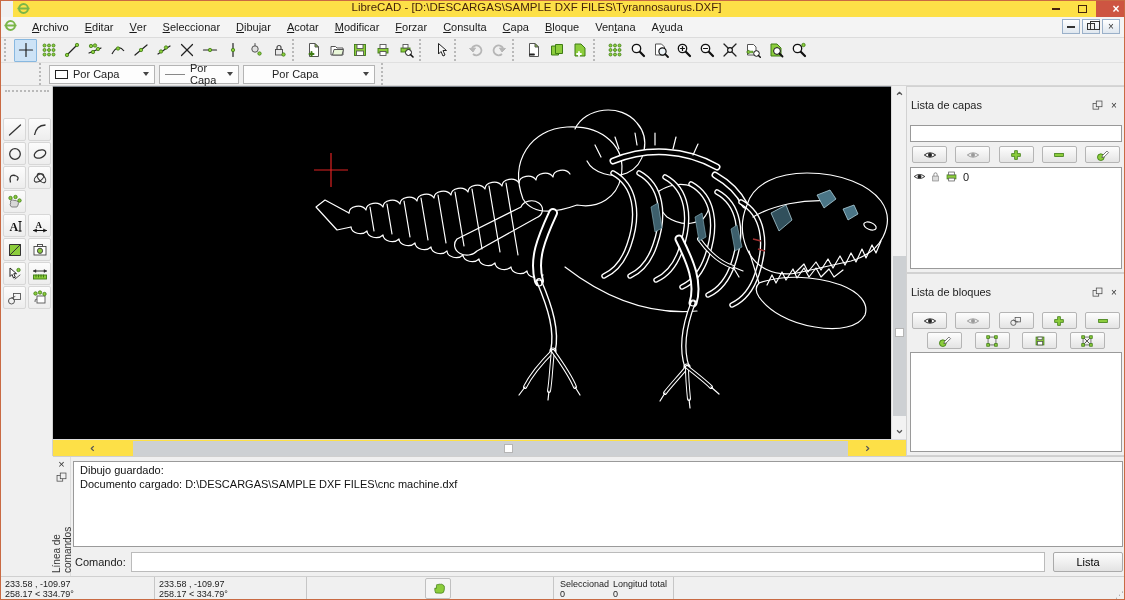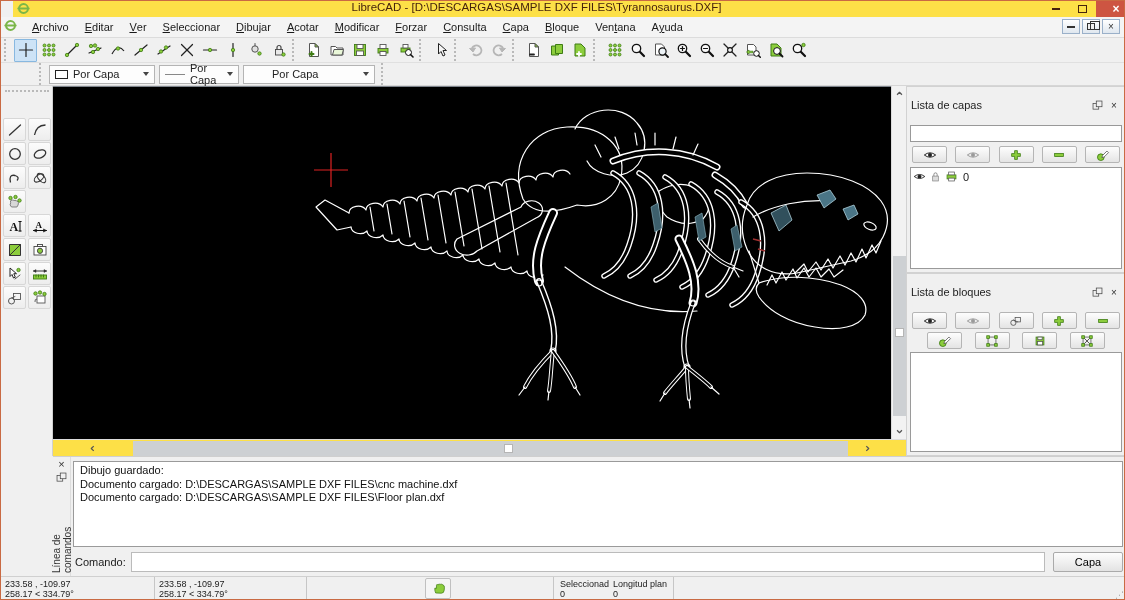--- a/index.html
+++ b/index.html
@@ -814,25 +814,25 @@
     <div class="dock-strip">
       <span class="dock-x">×</span>
       <span class="pt-btn">
           <svg viewBox="0 0 16 16" width="13" height="13">
             <rect x="2.5" y="5.5" width="7" height="7" fill="#f0f0f0" stroke="#444" stroke-width="0.9"></rect>
             <rect x="6.5" y="2.5" width="7" height="7" fill="#f0f0f0" stroke="#444" stroke-width="0.9"></rect>
           </svg>
         </span>
       <span class="dock-vtitle">Línea de comandos</span>
     </div>
-    <div class="dock-msgs" id="messages"><div>Dibujo guardado:</div><div>Documento cargado: D:\DESCARGAS\SAMPLE DXF FILES\cnc machine.dxf</div><div>Documento cargado: D:\DESCARGAS\SAMPLE DXF FILES\Floor plan.dxf</div></div>
+    <div class="dock-msgs" id="messages"><div>Dibujo guardado:</div><div>Documento cargado: D:\DESCARGAS\SAMPLE DXF FILES\cnc machine.dxf</div></div>
     <div class="dock-cmdrow">
       <span class="cmd-label">Comando:</span>
       <input class="cmd-input" value="" style="">
-      <button class="clear-btn">Capa</button>
+      <button class="clear-btn">Lista</button>
     </div>
   </div>
 
   <div class="status">
     <div class="sb-coords">
       <div>233.58 , -109.97</div>
       <div>258.17 &lt; 334.79°</div>
     </div>
     <div class="sb-coords b">
       <div>233.58 , -109.97</div>
@@ -842,20 +842,20 @@
         <svg viewBox="0 0 16 16" width="13" height="13">
           <path d="M4.5 13.5 Q3 10.5 3.5 7.5 l2,0.3 V4.2 q0,-1.4 1.3,-1 l0.9,0.3 q0.3,-1.2 1.5,-0.8 l1,0.4 q0.4,-0.9 1.5,-0.4 l1.6,0.7 q2.2,1 2,3.2 l-0.3,3.6 q-0.3,3.6 -3.6,3.6 z" fill="#8ccd3c" stroke="#3e7c14" stroke-width="0.9" stroke-linejoin="round"></path>
         </svg>
       </span>
     <div class="sb-sel">
       <div class="sb-col">
         <div>Seleccionad</div>
         <div>0</div>
       </div>
       <div class="sb-col">
-        <div>Longitud plan</div>
+        <div>Longitud total</div>
         <div>0</div>
       </div>
     </div>
     <span class="sb-grip">⋰</span>
   </div>
 
 </div>
 
 </body></html>

